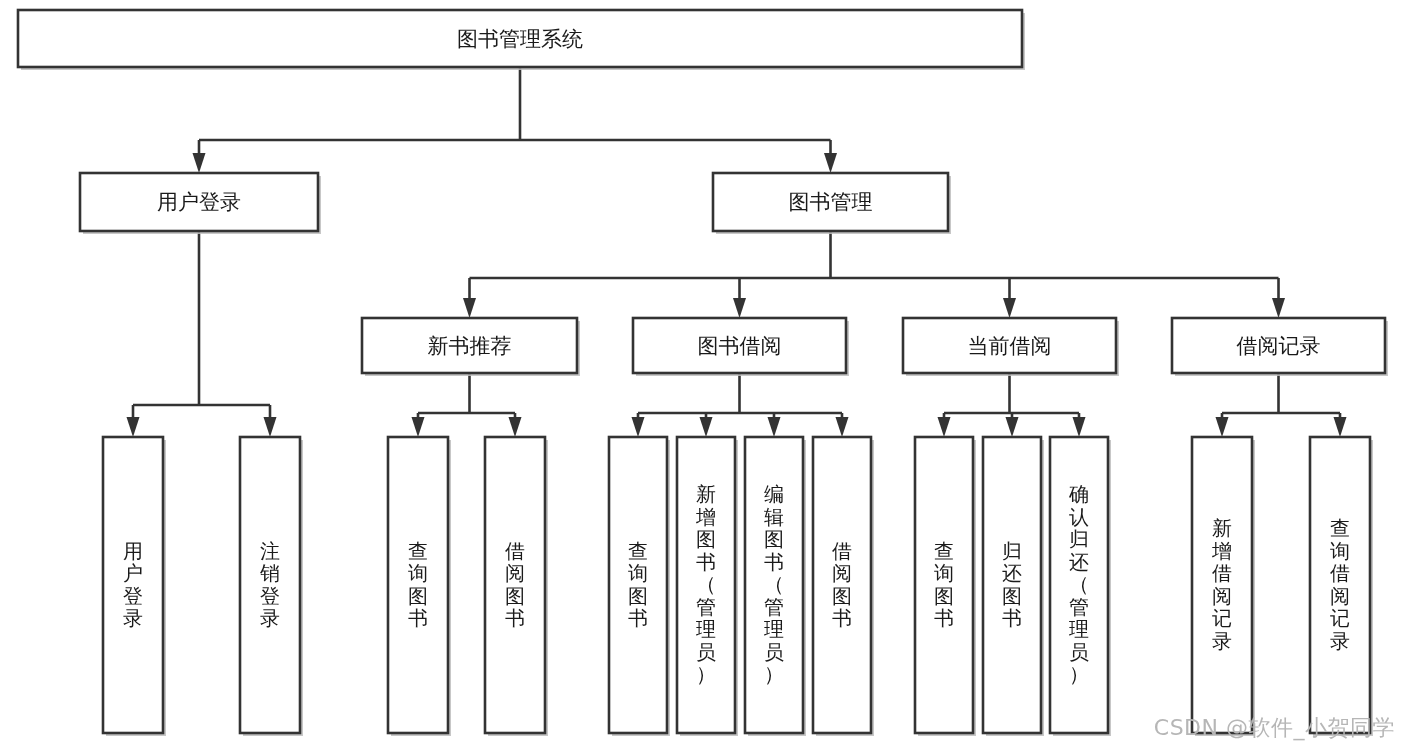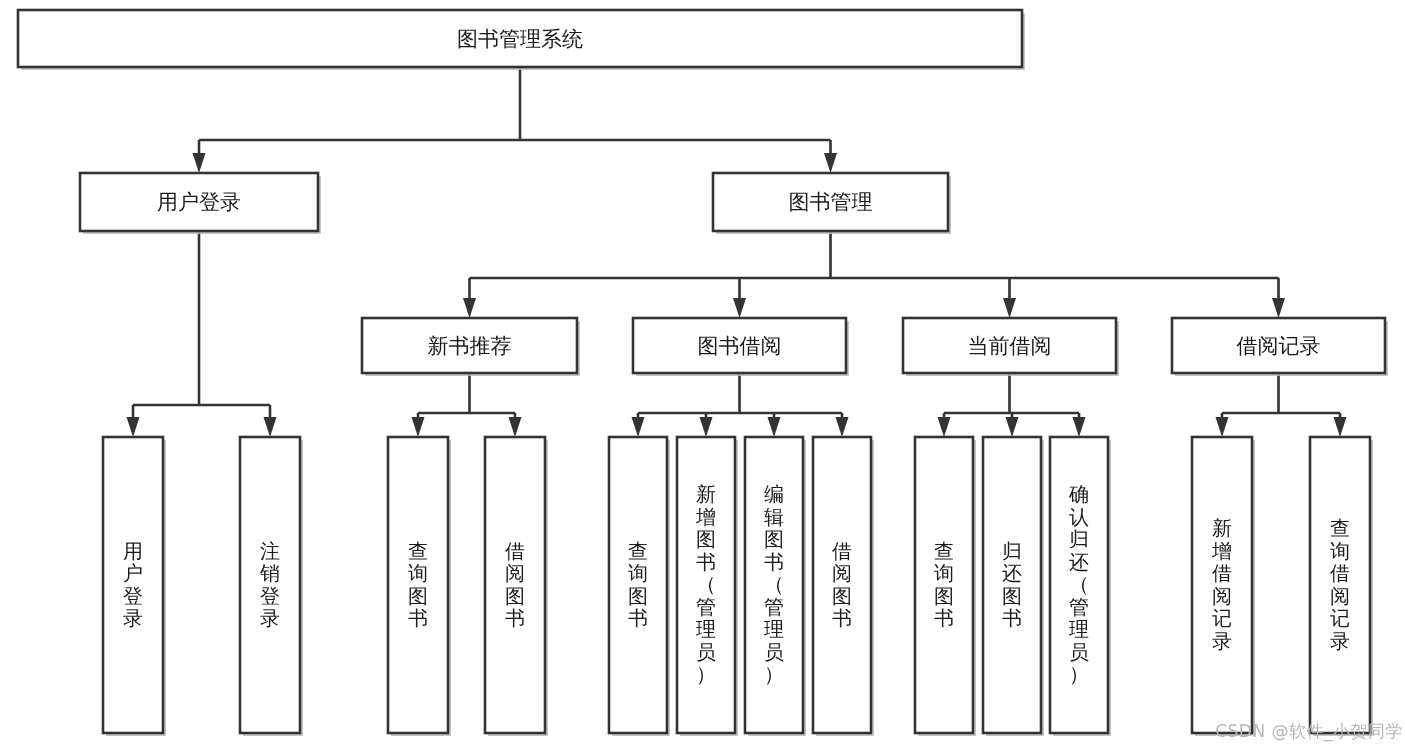--- a/index.html
+++ b/index.html
@@ -34,25 +34,25 @@
   }
   .link-line{
     stroke:#333333;
     stroke-width:2.6;
     fill:none;
     stroke-linecap:butt;
   }
   .arrow-head{fill:#333333;stroke:none;}
   .watermark{
     position:absolute;
-    right:2px;
+    right:10px;
     bottom:4px;
     color:#b6b6b6;
     font-family:"DejaVu Sans","Liberation Sans",sans-serif;
-    font-size:17px;
+    font-size:22px;
     letter-spacing:.5px;
     white-space:nowrap;
     user-select:none;
   }
 </style>
 </head>
 <body>
 
 <svg id="diagram" viewBox="0 0 1405 747">
   <defs>

